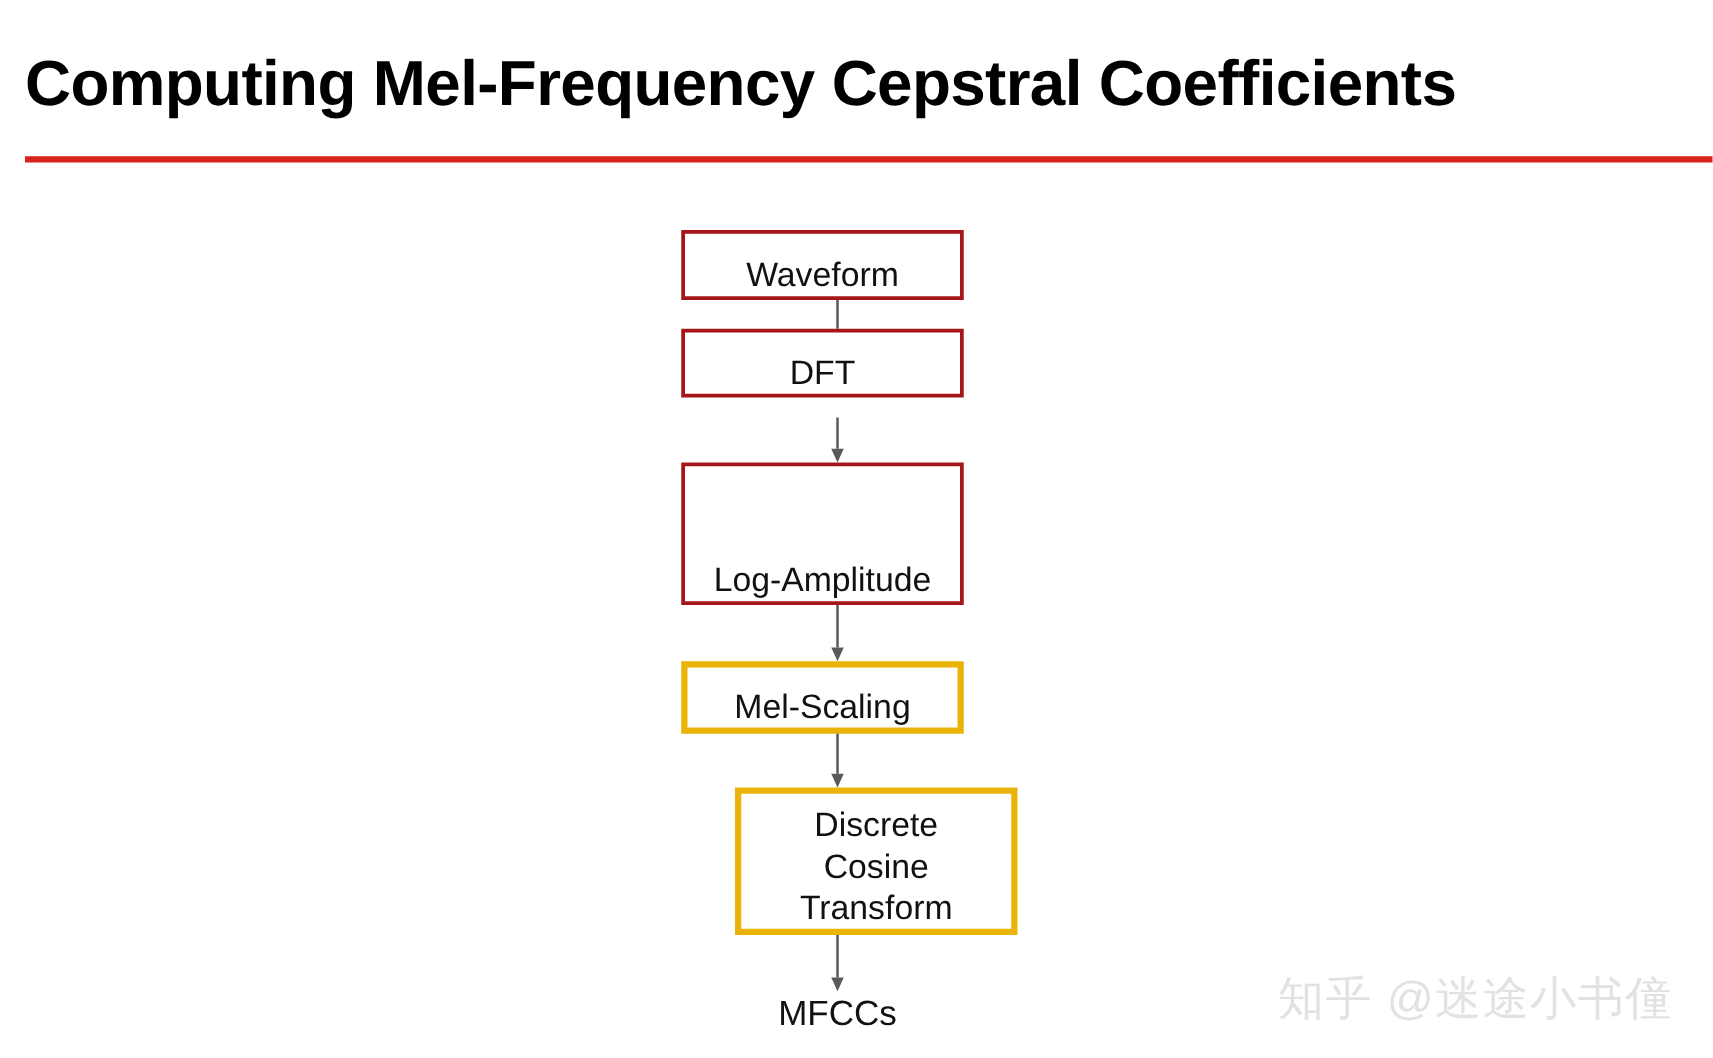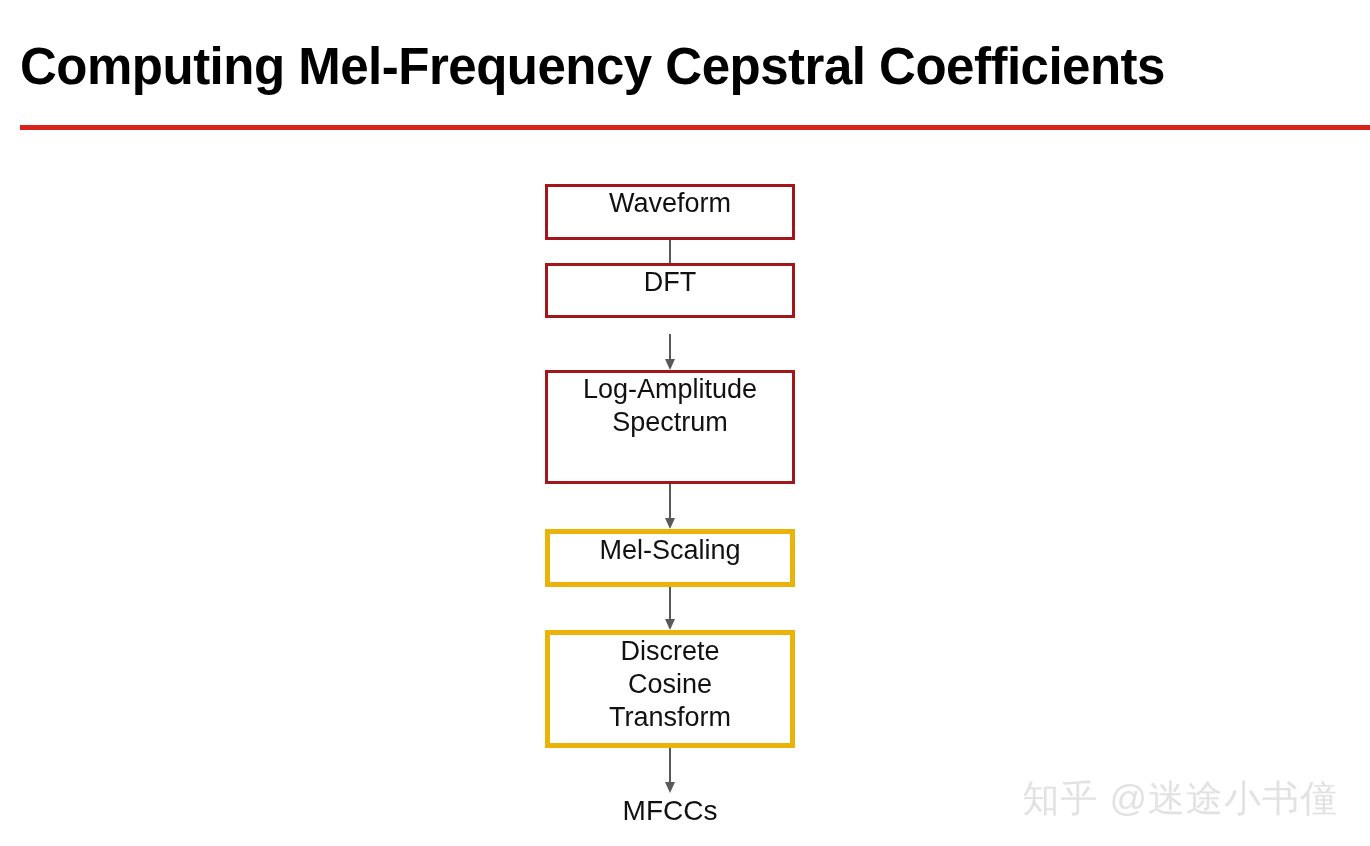--- a/index.html
+++ b/index.html
@@ -41,43 +41,43 @@
     position: absolute;
     left: 0;
     top: 180px;
     width: 1370px;
     height: 660px;
   }
 
   .node {
     position: absolute;
     left: 545px;
-    width: 250px;
+    width: 226px;
     box-sizing: border-box;
     background: #ffffff;
     display: flex;
-    align-items: flex-start;
+    align-items: flex-end;
     justify-content: center;
     text-align: center;
     font-size: 27px;
     color: #111111;
     line-height: 1.22;
   }
 
   .node.red   { border: 3px solid #a5161b; }
   .node.green { border: 5px solid #eab308; }
 
   .node-label { display: block; }
 
   
   .node-waveform { top: 4px;   height: 56px; }
   .node-dft      { top: 83px;  height: 55px; }
   .node-logamp   { top: 190px; height: 114px; }
   .node-mel      { top: 349px; height: 58px; }
-  .node-dct      { top: 450px; height: 118px; }
+  .node-dct      { top: 450px; height: 118px; margin-left: 43px; }
 
   .terminal-label {
     position: absolute;
     left: 545px;
     width: 250px;
     top: 615px;
     text-align: center;
     font-size: 28px;
     color: #111111;
   }
@@ -152,21 +152,20 @@
   </div>
 
   <div class="arrow arrow-2">
     <div class="shaft"></div>
     <div class="head"></div>
   </div>
 
   <div class="node red node-logamp">
     <span>
       <span class="node-label">Log-Amplitude</span>
-      <span class="node-label">Spectrum</span>
     </span>
   </div>
 
   <div class="arrow arrow-3">
     <div class="shaft"></div>
     <div class="head"></div>
   </div>
 
   <div class="node green node-mel">
     <span class="node-label">Mel-Scaling</span>

